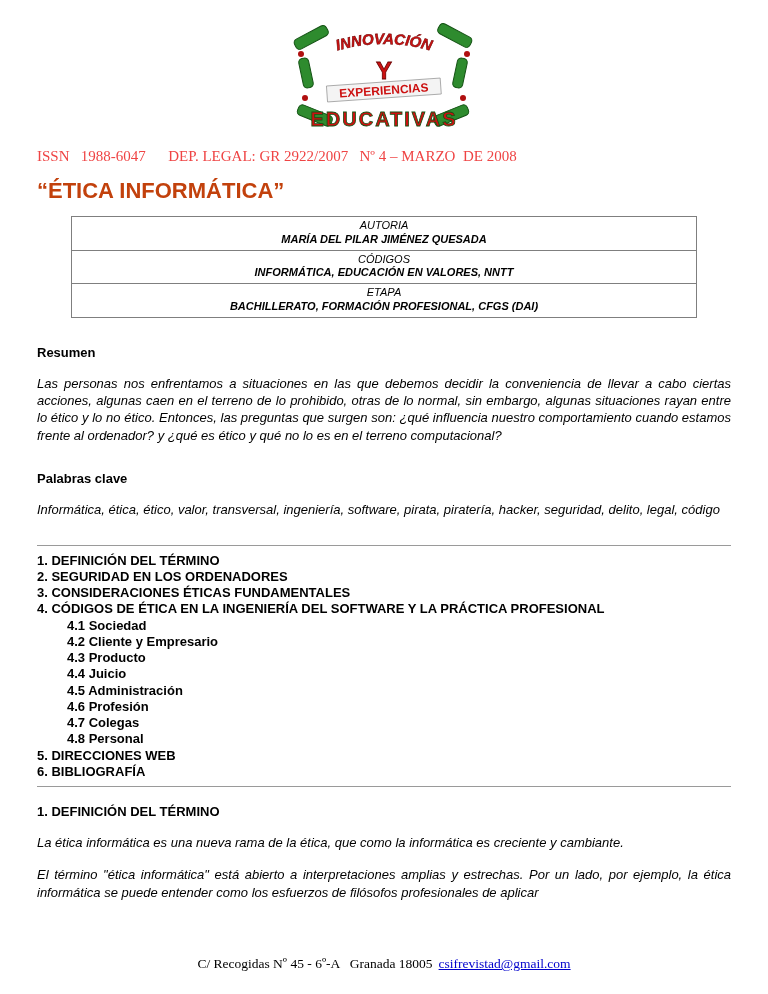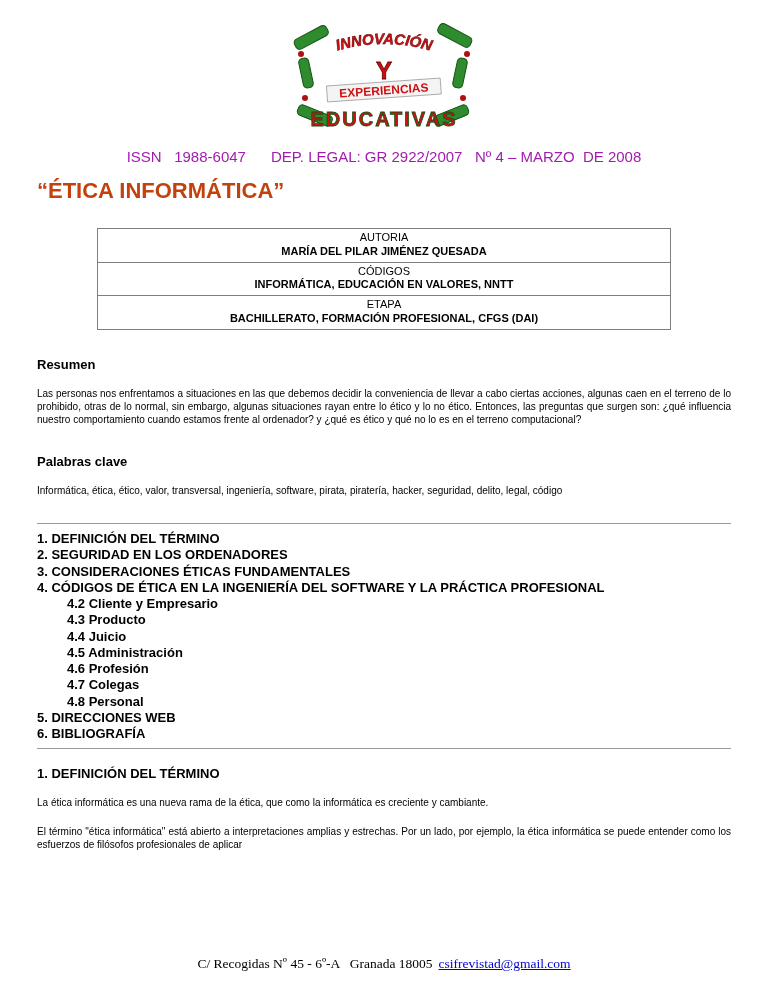--- a/index.html
+++ b/index.html
@@ -11,59 +11,62 @@
     font-family:"Liberation Sans", sans-serif;
     color:#000;
     overflow:hidden;
   }
   .content{padding:0 37px;}
   
   .logo-wrap{display:flex;justify-content:center;padding-top:22px;}
   
   .issn-line{
     margin-top:14px;
-    text-align:center;
+    text-align:left;
     font-size:15px;
-    color:#a21caf;
+    color:#ef4444;
     white-space:pre;
+    font-family:Liberation Serif, serif;
   }
   
   .doc-title{
     margin-top:13px;
     text-align:left;
     font-size:22px;
     font-weight:bold;
     color:#c2410c;
   }
   
   .meta-table{
-    width:574px;
-    margin:24px auto 0 auto;
+    width:626px;
+    margin:12px auto 0 auto;
     border-collapse:collapse;
+    font-style:italic;
   }
   .meta-table td{
     border:1px solid #7f7f7f;
     text-align:center;
     padding:2px 4px 3px 4px;
     font-size:11px;
     line-height:1.25;
   }
   .meta-label{font-weight:normal;}
   .meta-value{font-weight:bold;}
   
   .h-bold{
     margin-top:27px;
     font-size:13px;
     font-weight:bold;
   }
   .para{
     margin-top:15px;
-    font-size:10px;
+    font-size:13px;
     line-height:1.34;
     text-align:justify;
+    font-style:italic;
   }
   
   .toc{
     margin-top:26px;
     border-top:1px solid #9a9a9a;
     border-bottom:1px solid #9a9a9a;
     padding:7px 0 6px 0;
     font-size:13px;
     font-weight:bold;
     line-height:1.25;
@@ -153,20 +156,21 @@
     <div class="para">Las personas nos enfrentamos a situaciones en las que debemos decidir la conveniencia de llevar a cabo ciertas acciones, algunas caen en el terreno de lo prohibido, otras de lo normal, sin embargo, algunas situaciones rayan entre lo ético y lo no ético. Entonces, las preguntas que surgen son: ¿qué influencia nuestro comportamiento cuando estamos frente al ordenador? y ¿qué es ético y qué no lo es en el terreno computacional?</div>
 
     <div class="h-bold">Palabras clave</div>
     <div class="para">Informática, ética, ético, valor, transversal, ingeniería, software, pirata, piratería, hacker, seguridad, delito, legal, código</div>
 
     <div class="toc">
       <div class="toc-item">1. DEFINICIÓN DEL TÉRMINO</div>
       <div class="toc-item">2. SEGURIDAD EN LOS ORDENADORES</div>
       <div class="toc-item">3. CONSIDERACIONES ÉTICAS FUNDAMENTALES</div>
       <div class="toc-item">4. CÓDIGOS DE ÉTICA EN LA INGENIERÍA DEL SOFTWARE Y LA PRÁCTICA PROFESIONAL</div>
+      <div class="toc-item toc-sub">4.1 Sociedad</div>
       <div class="toc-item toc-sub">4.2 Cliente y Empresario</div>
       <div class="toc-item toc-sub">4.3 Producto</div>
       <div class="toc-item toc-sub">4.4 Juicio</div>
       <div class="toc-item toc-sub">4.5 Administración</div>
       <div class="toc-item toc-sub">4.6 Profesión</div>
       <div class="toc-item toc-sub">4.7 Colegas</div>
       <div class="toc-item toc-sub">4.8 Personal</div>
       <div class="toc-item">5. DIRECCIONES WEB</div>
       <div class="toc-item">6. BIBLIOGRAFÍA</div>
     </div>

